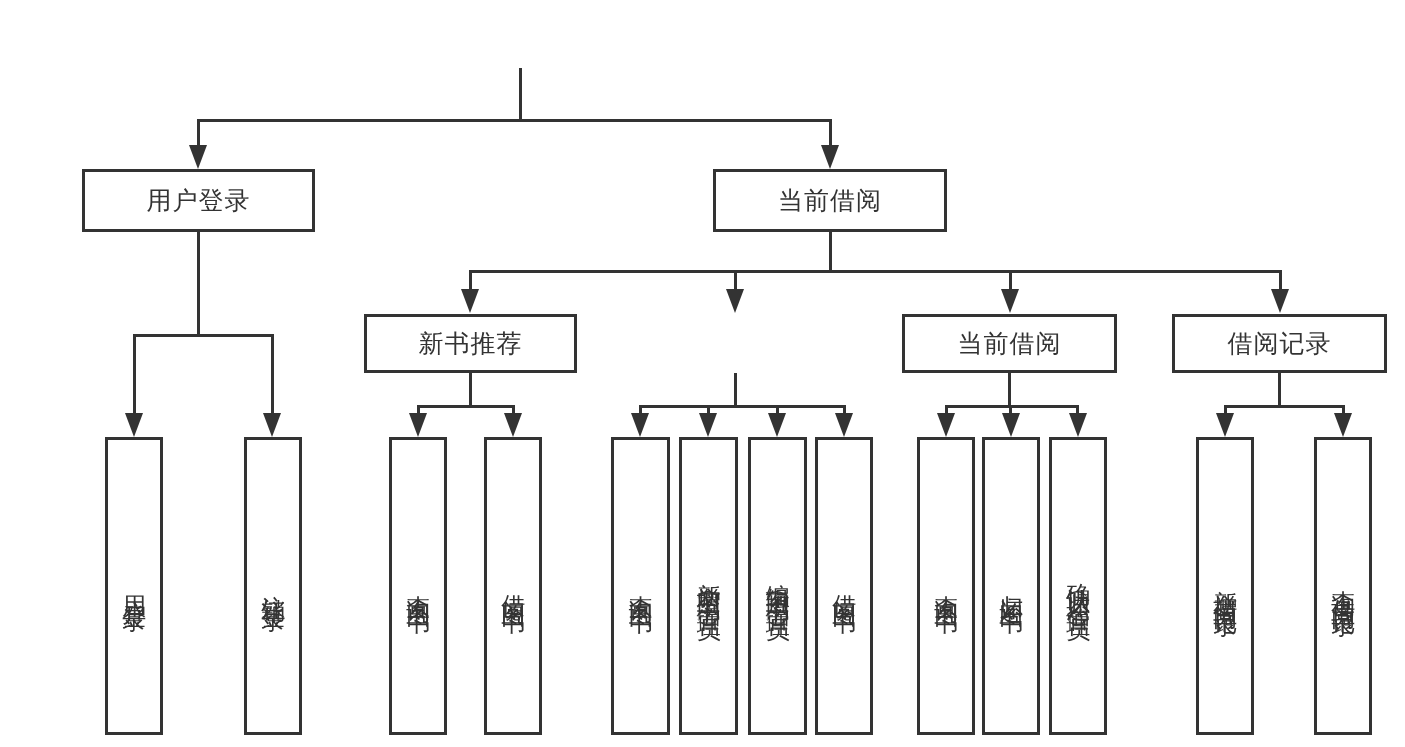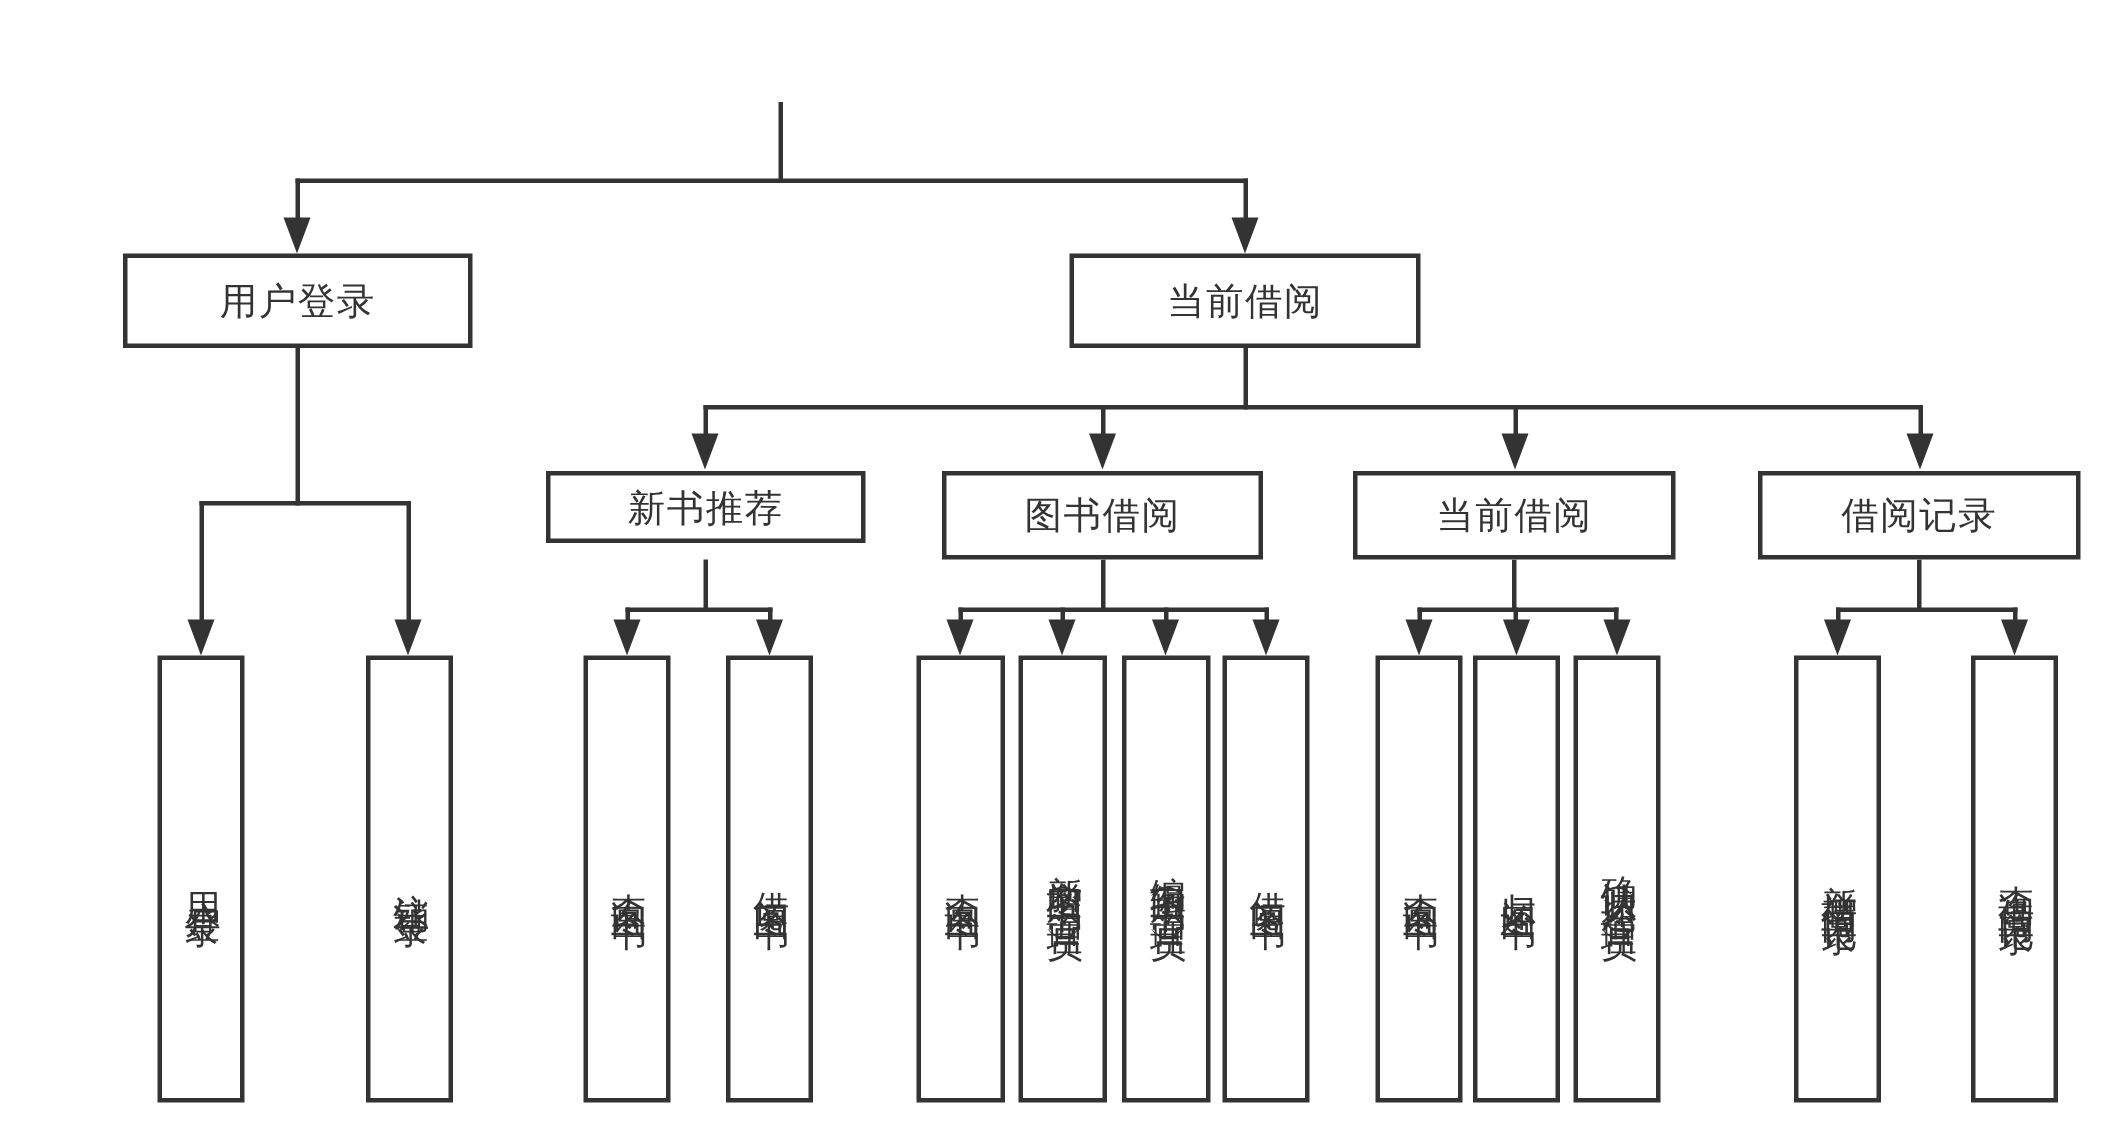--- a/index.html
+++ b/index.html
@@ -99,25 +99,22 @@
     <div class="vl" style="left:469px;top:270px;height:20px;"></div>
     <div class="arrow" style="left:461px;top:289px;"></div>
     <div class="vl" style="left:734px;top:270px;height:20px;"></div>
     <div class="arrow" style="left:726px;top:289px;"></div>
     <div class="vl" style="left:1009px;top:270px;height:20px;"></div>
     <div class="arrow" style="left:1001px;top:289px;"></div>
     <div class="vl" style="left:1279px;top:270px;height:20px;"></div>
     <div class="arrow" style="left:1271px;top:289px;"></div>
   </div>
 
-  <div class="box" style="left:364px;top:314px;width:213px;height:48px;">
+  <div class="box" style="left:364px;top:314px;width:213px;height:59px;">
     <span>新书推荐</span>
-  </div>
-  <div class="box" style="left:628px;top:314px;width:214px;height:59px;">
-    <span>图书借阅</span>
   </div>
   <div class="box" style="left:1172px;top:314px;width:215px;height:59px;">
     <span>借阅记录</span>
   </div>
   <div class="box" style="left:902px;top:314px;width:215px;height:59px;">
     <span>当前借阅</span>
   </div>
 
   <div>
     <div class="vl" style="left:469px;top:373px;height:35px;"></div>

